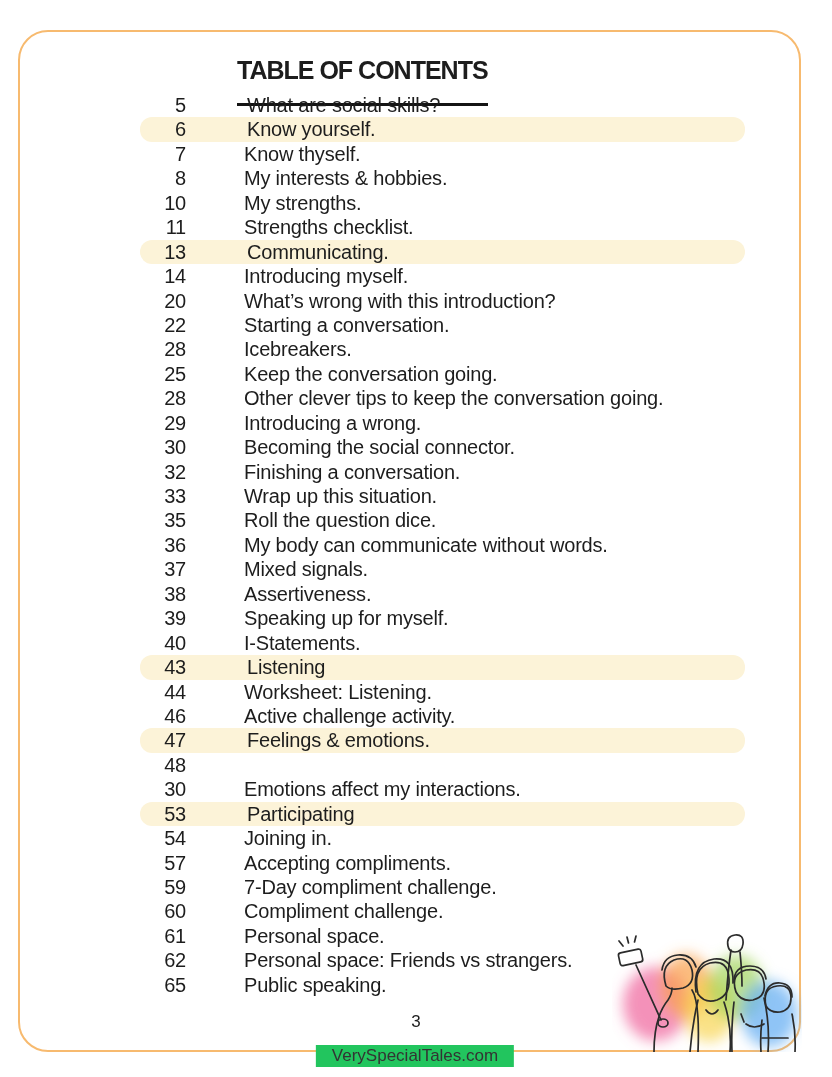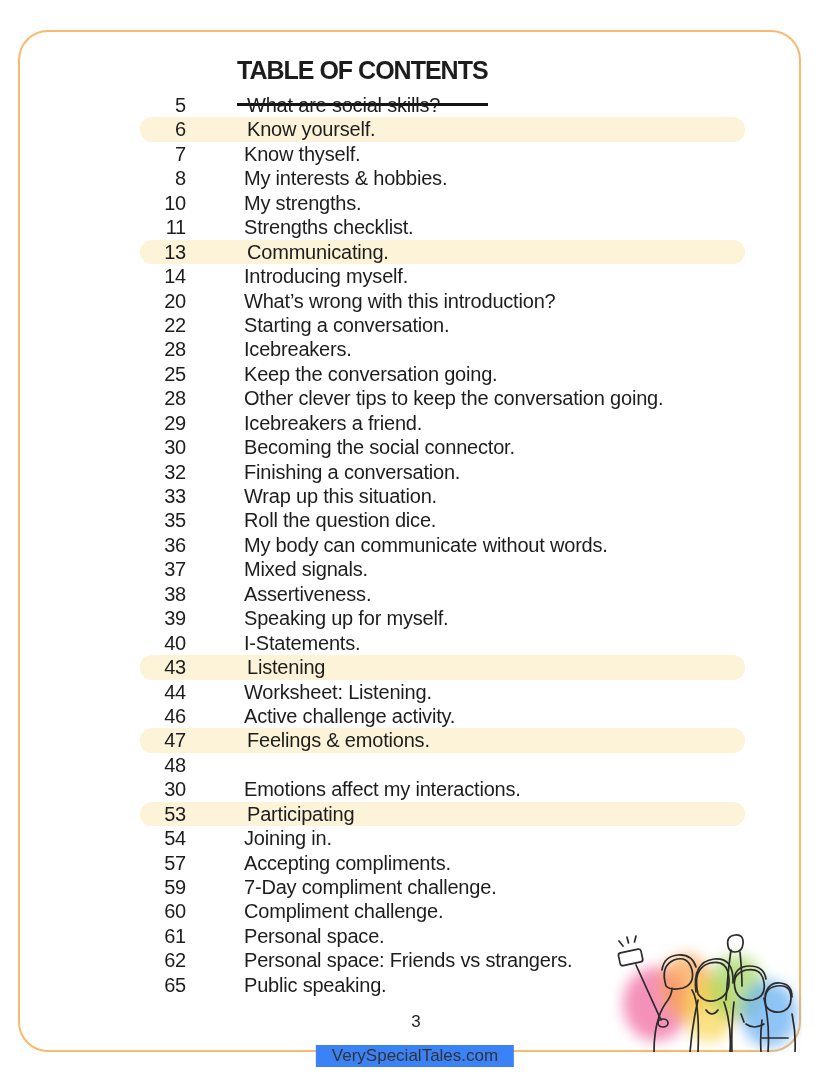--- a/index.html
+++ b/index.html
@@ -65,21 +65,21 @@
     position: absolute;
     left: 0; top: 1012px;
     width: 832px;
     text-align: center;
     font-size: 17px;
   }
   .site {
     position: absolute;
     left: 50%; top: 1045px;
     transform: translateX(-50.5%);
-    background: #3b82f6;
+    background: #22c55e;
     padding: 0 16px;
     font-size: 17px;
     line-height: 22px;
     color: #333;
     z-index: 2;
     white-space: nowrap;
   }
   .illus {
     position: absolute;
     left: 612px; top: 930px;
@@ -141,21 +141,21 @@
     <div class="row sub">
       <span class="num">25</span>
       <span class="label">Keep the conversation going.</span>
     </div>
     <div class="row sub">
       <span class="num">28</span>
       <span class="label">Other clever tips to keep the conversation going.</span>
     </div>
     <div class="row sub">
       <span class="num">29</span>
-      <span class="label">Icebreakers a friend.</span>
+      <span class="label">Introducing a wrong.</span>
     </div>
     <div class="row sub">
       <span class="num">30</span>
       <span class="label">Becoming the social connector.</span>
     </div>
     <div class="row sub">
       <span class="num">32</span>
       <span class="label">Finishing a conversation.</span>
     </div>
     <div class="row sub">

